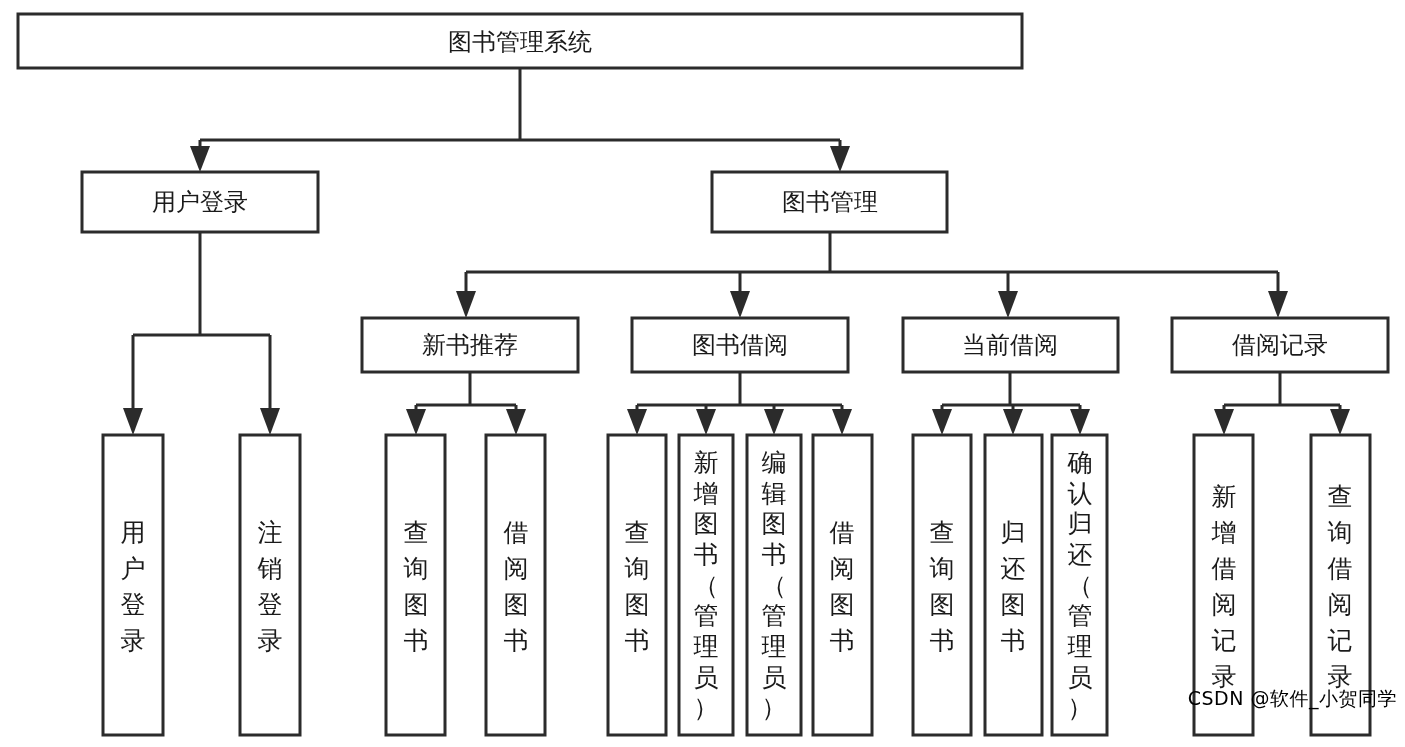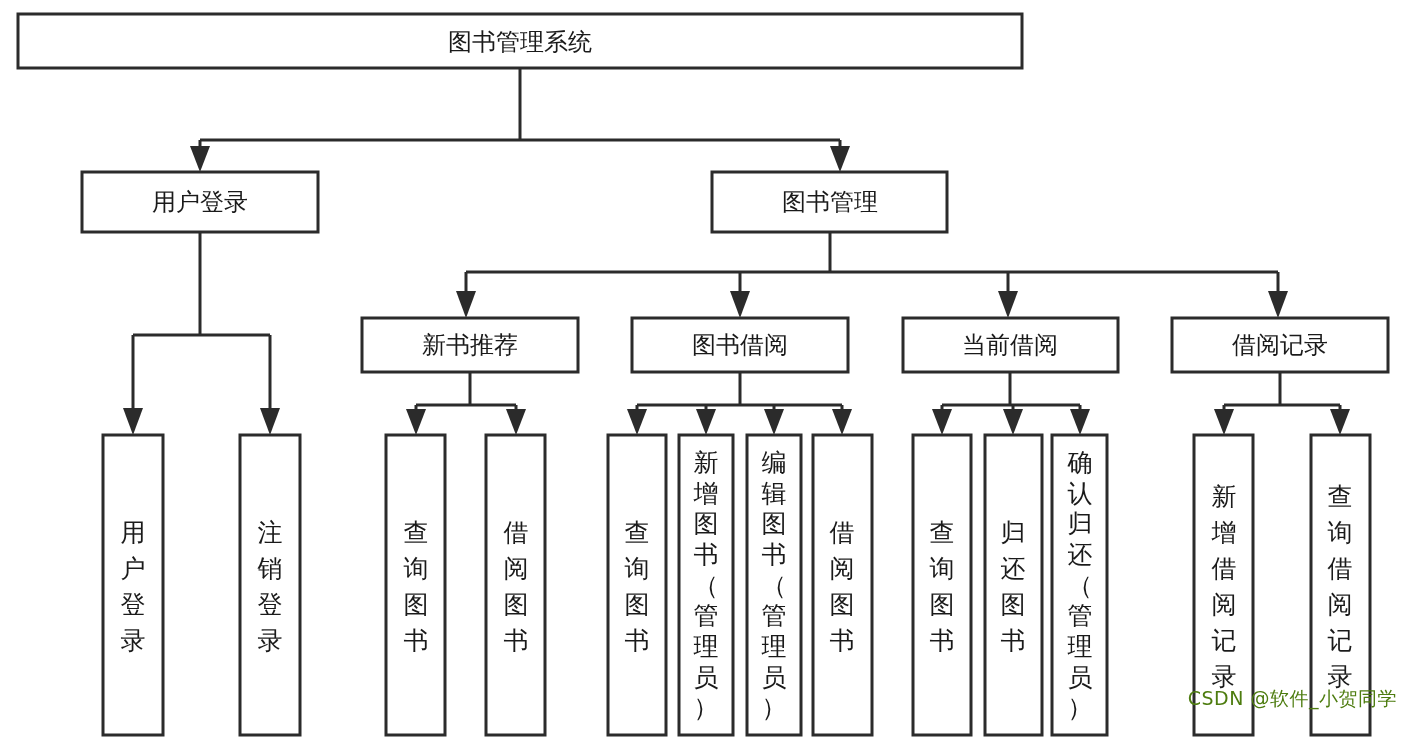--- a/index.html
+++ b/index.html
@@ -53,21 +53,21 @@
   .node-label-vertical {
     fill: #1a1a1a;
     font-family: "DejaVu Sans", "Liberation Sans", sans-serif;
     font-size: 25px;
     text-anchor: middle;
   }
   .watermark {
     position: absolute;
     right: 8px;
     bottom: 6px;
-    color: #4d7c0f;
+    color: #000000;
     font-size: 19px;
     font-family: "DejaVu Sans", "Liberation Sans", sans-serif;
     white-space: nowrap;
     letter-spacing: 0.5px;
     pointer-events: none;
     margin-top: 21px;
   }
 </style>
 </head>
 <body>

